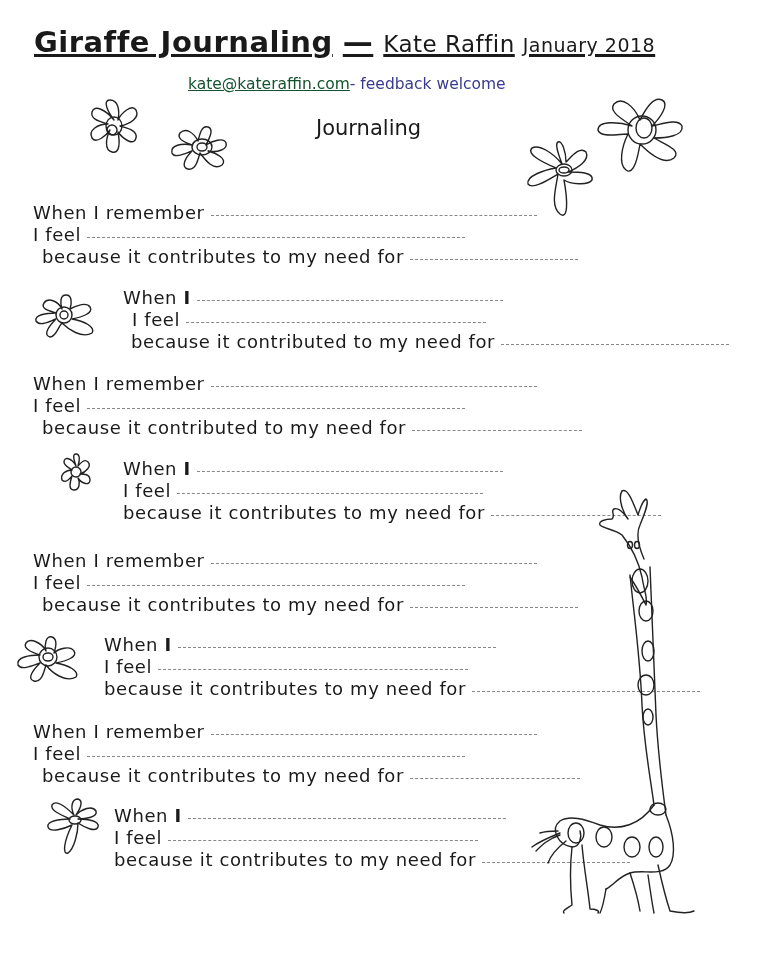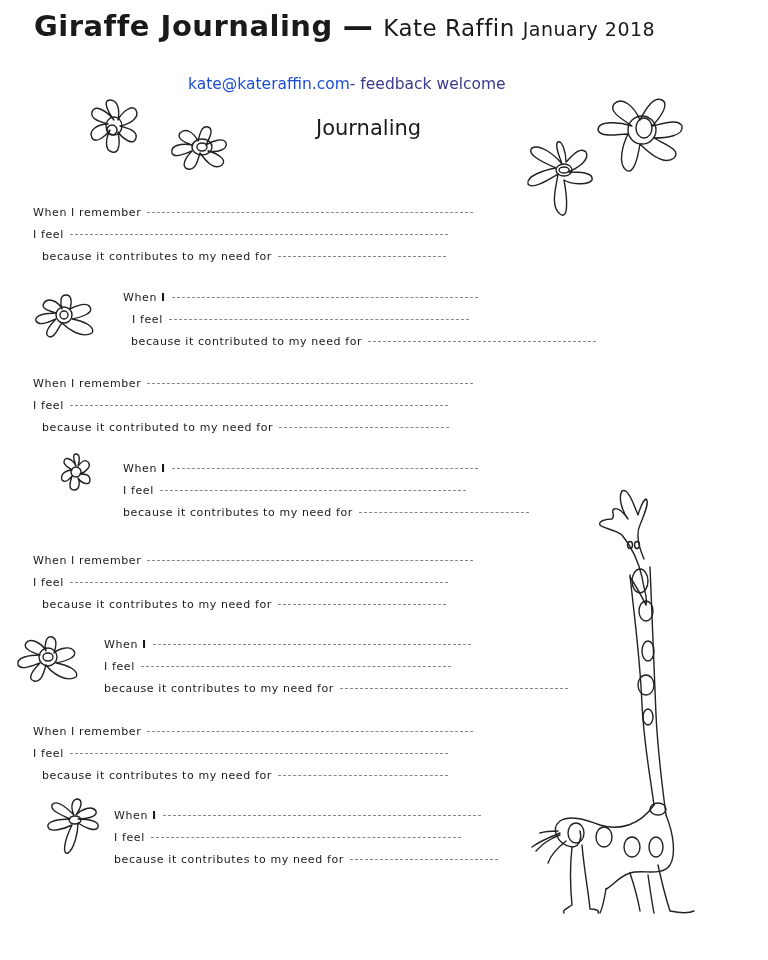--- a/index.html
+++ b/index.html
@@ -1,27 +1,27 @@
 <!DOCTYPE html>
 <html><head>
 <meta charset="utf-8">
 <style>
   html, body { margin:0; padding:0; background:#ffffff; }
   body { width:768px; height:960px; position:relative; overflow:hidden;
          font-family:"DejaVu Sans", sans-serif; color:#1a1a1a; }
   .abs { position:absolute; }
-  .title { left:34px; top:8px; font-size:30px; letter-spacing:0.5px; white-space:nowrap; }
+  .title { left:34px; top:24px; font-size:30px; letter-spacing:0.5px; white-space:nowrap;text-decoration:underline; }
   .title .main { font-weight:bold; font-size:29px; }
   .title .dash { font-weight:bold; margin:0 10px; }
   .title .author { font-size:23px; }
   .title .date { font-size:19px; margin-left:8px; }
   .subline { left:188px; top:75px; font-size:15.5px; color:#3a3a8c; white-space:nowrap; }
-  .subline a { color:#1d4ed8; }
+  .subline a { color:#14532d; text-decoration:underline; }
   .heading { left:316px; top:116px; font-size:21px; white-space:nowrap; }
-  .line { white-space:nowrap; font-size:11px; letter-spacing:0.6px; height:22px; line-height:22px; }
+  .line { white-space:nowrap; font-size:18px; letter-spacing:0.6px; height:22px; line-height:22px; }
   .line .blank { display:inline-block; vertical-align:baseline; border-bottom:1px dashed #888; height:1px; margin-left:6px; position:relative; top:-3px; }
   .bold-i { font-weight:bold; }
   svg.doodle { position:absolute; overflow:visible; }
   svg.doodle path, svg.doodle ellipse, svg.doodle circle { fill:none; stroke:#222; stroke-width:1.4; stroke-linecap:round; stroke-linejoin:round; }
 </style>
 </head>
 <body>
 
 <div class="abs title">
   <span class="main">Giraffe Journaling</span><span class="dash">—</span><span class="author">Kate Raffin</span><span class="date">January 2018</span>

